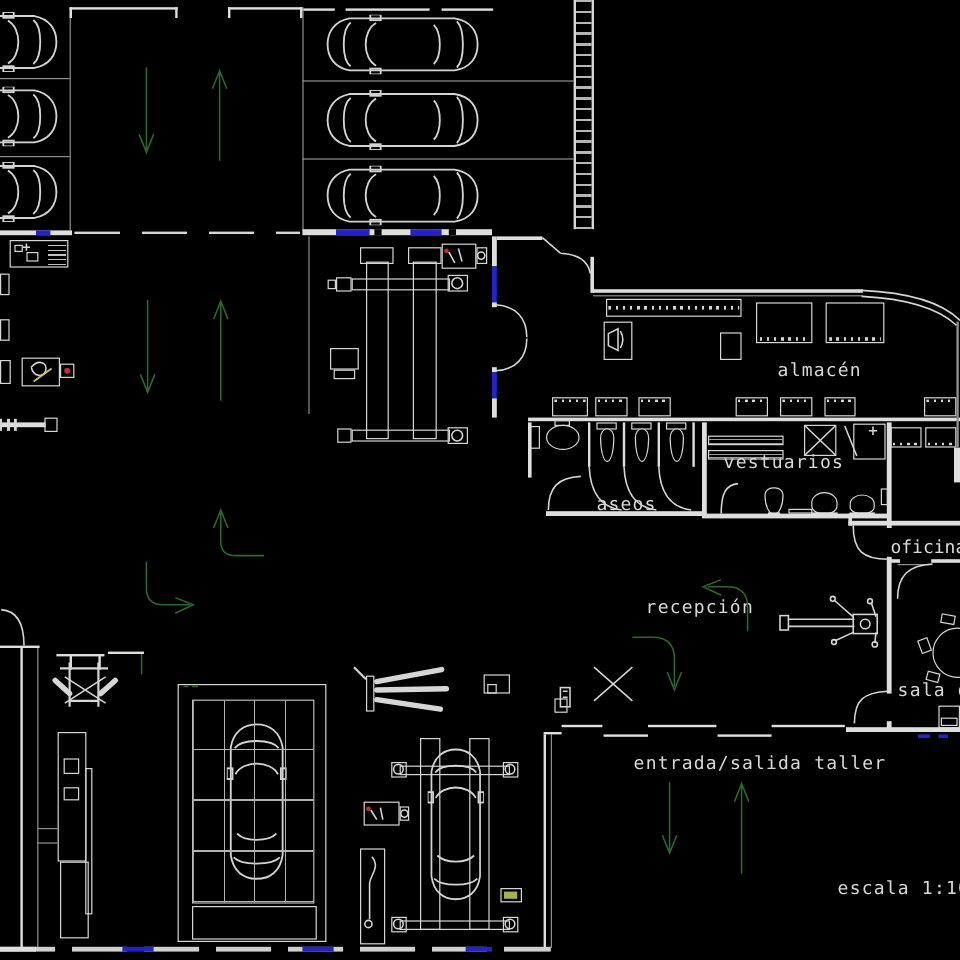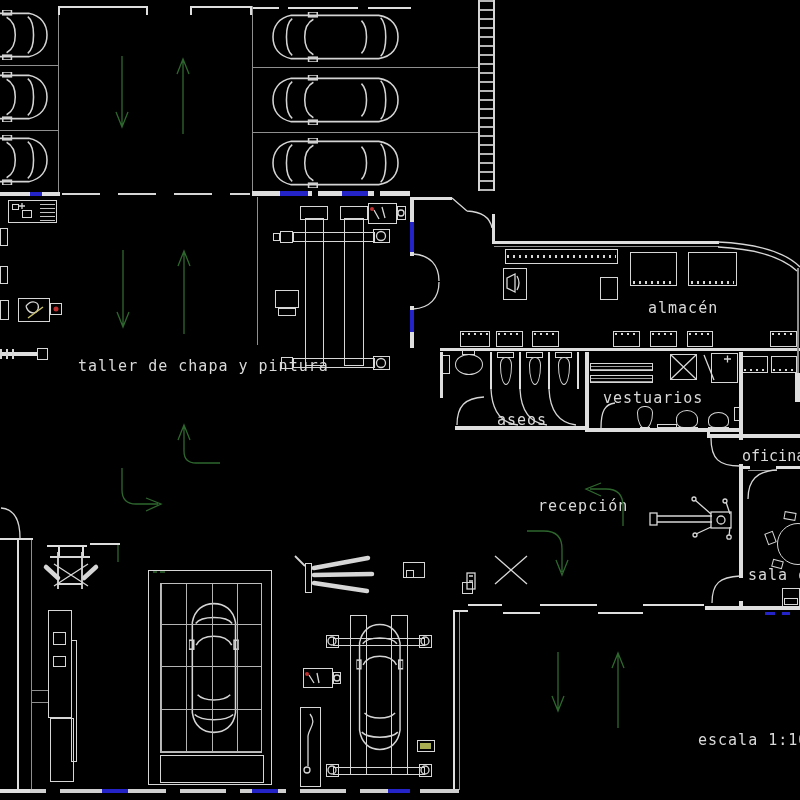--- a/index.html
+++ b/index.html
@@ -261,27 +261,27 @@
       <div class="blue" style="left: 102px; top: 789px; width: 26px; height: 4px;"></div>
       <div class="blue" style="left: 252px; top: 789px; width: 26px; height: 4px;"></div>
       <div class="blue" style="left: 388px; top: 789px; width: 22px; height: 4px;"></div>
       <div class="ln" style="left: 0px; top: 789px; width: 30px; height: 4px;"></div>
       <div class="ln" style="left: 58px; top: 6px; width: 2px; height: 9px;"></div>
       <div class="ln" style="left: 146px; top: 6px; width: 2px; height: 9px;"></div>
       <div class="ln" style="left: 190px; top: 6px; width: 2px; height: 9px;"></div>
       <div class="ln" style="left: 250px; top: 6px; width: 2px; height: 9px;"></div>
     </div>
 
-  <div class="lbl" style="left:78px;top:357px">taller de chapa y pintura</div>
   <div class="lbl" style="left:648px;top:299px">almacén</div>
   <div class="lbl" style="left:497px;top:411px">aseos</div>
-  <div class="lbl" style="left:603px;top:389px">vestuarios</div>
+  <div class="lbl" style="left:603px;top:376px">vestuarios</div>
   <div class="lbl" style="left:742px;top:447px;letter-spacing:0">oficina</div>
   <div class="lbl" style="left:538px;top:497px">recepción</div>
   <div class="lbl" style="left:748px;top:566px">sala d</div>
+  <div class="lbl" style="left:528px;top:627px">entrada/salida taller</div>
   <div class="lbl" style="left:698px;top:731px">escala 1:100</div>
 
   <svg class="ovl" width="800" height="800">
 
     <g fill="none" stroke="#d6d6d6" stroke-width="1.3">
       <path d="M413,254 C430,255 439,265 439,281 M413,309 C430,308 439,298 439,282"></path>
       <path d="M452,198 L467,211 M467,211 Q489,212 492,228"></path>
       <path d="M718,242 C762,244 786,253 800,267 M718,247 C758,249 783,258 797,271"></path>
       <path d="M491,389 C492,411 501,423 518,425 M520,389 C521,411 530,423 547,425 M549,389 C550,411 559,423 576,425"></path>
       <path d="M457,425 C457,406 465,398 484,397"></path>

